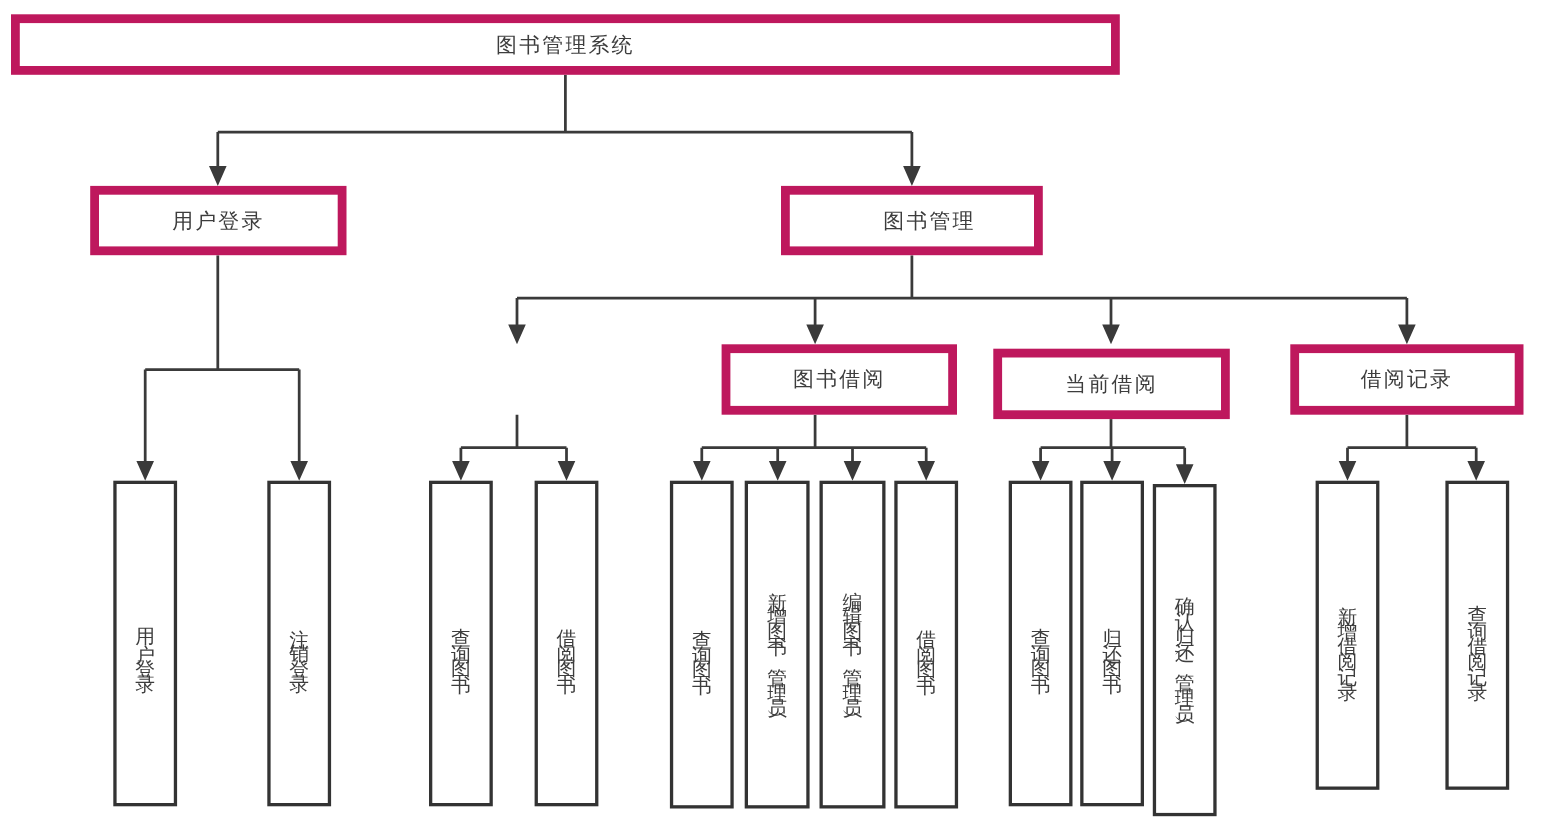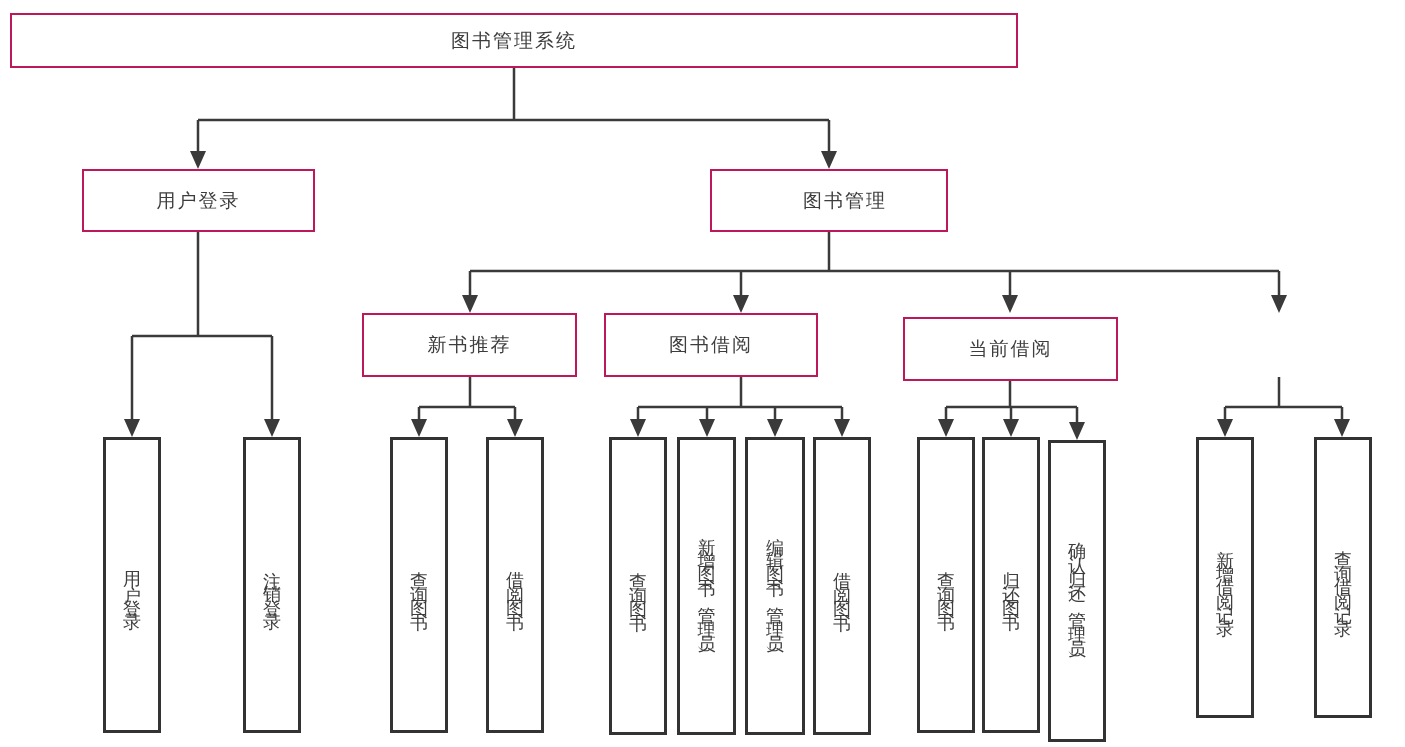--- a/index.html
+++ b/index.html
@@ -4,21 +4,21 @@
 <style>
   html,body { margin:0; padding:0; background:#ffffff; }
   .canvas {
     position:relative; width:1405px; height:747px; overflow:hidden;
     background:#ffffff;
     font-family:"Liberation Sans","DejaVu Sans",sans-serif;
   }
   .wires { position:absolute; left:0; top:0; width:1405px; height:747px; }
   .box {
     position:absolute; box-sizing:border-box;
-    background:#ffffff; border:2px solid #be185d;
+    background:#ffffff; border:8px solid #be185d;
     display:flex; align-items:center; justify-content:center;
     color:#3d3d3d; font-size:19px; letter-spacing:2px;
     z-index:2;
   }
   .vbox {
     position:absolute; box-sizing:border-box;
     background:#ffffff; border:3px solid #333333;
     display:flex; align-items:center; justify-content:center;
     color:#3d3d3d; z-index:2;
   }
@@ -65,28 +65,28 @@
     <span>图书管理系统</span>
   </div>
 
   <div class="box" style="left:82px; top:169px; width:233px; height:63px;">
     <span>用户登录</span>
   </div>
   <div class="box" style="left:710px; top:169px; width:238px; height:63px;padding-left:32px;">
     <span>图书管理</span>
   </div>
 
-  <div class="box" style="left:362px; top:313px; width:215px; height:64px;">
-    <span>新书推荐</span>
-  </div>
-  <div class="box" style="left:604px; top:313px; width:214px; height:64px;">
+  <div class="box" style="left:656px; top:313px; width:214px; height:64px;">
     <span>图书借阅</span>
   </div>
   <div class="box" style="left:903px; top:317px; width:215px; height:64px;">
     <span>当前借阅</span>
+  </div>
+  <div class="box" style="left:1173px; top:313px; width:212px; height:64px;">
+    <span>借阅记录</span>
   </div>
 
   <div class="vbox" style="left:103px; top:437px; width:58px; height:296px;">
     <span>用户登录</span>
   </div>
   <div class="vbox" style="left:243px; top:437px; width:58px; height:296px;">
     <span>注销登录</span>
   </div>
 
   <div class="vbox" style="left:390px; top:437px; width:58px; height:296px;">

